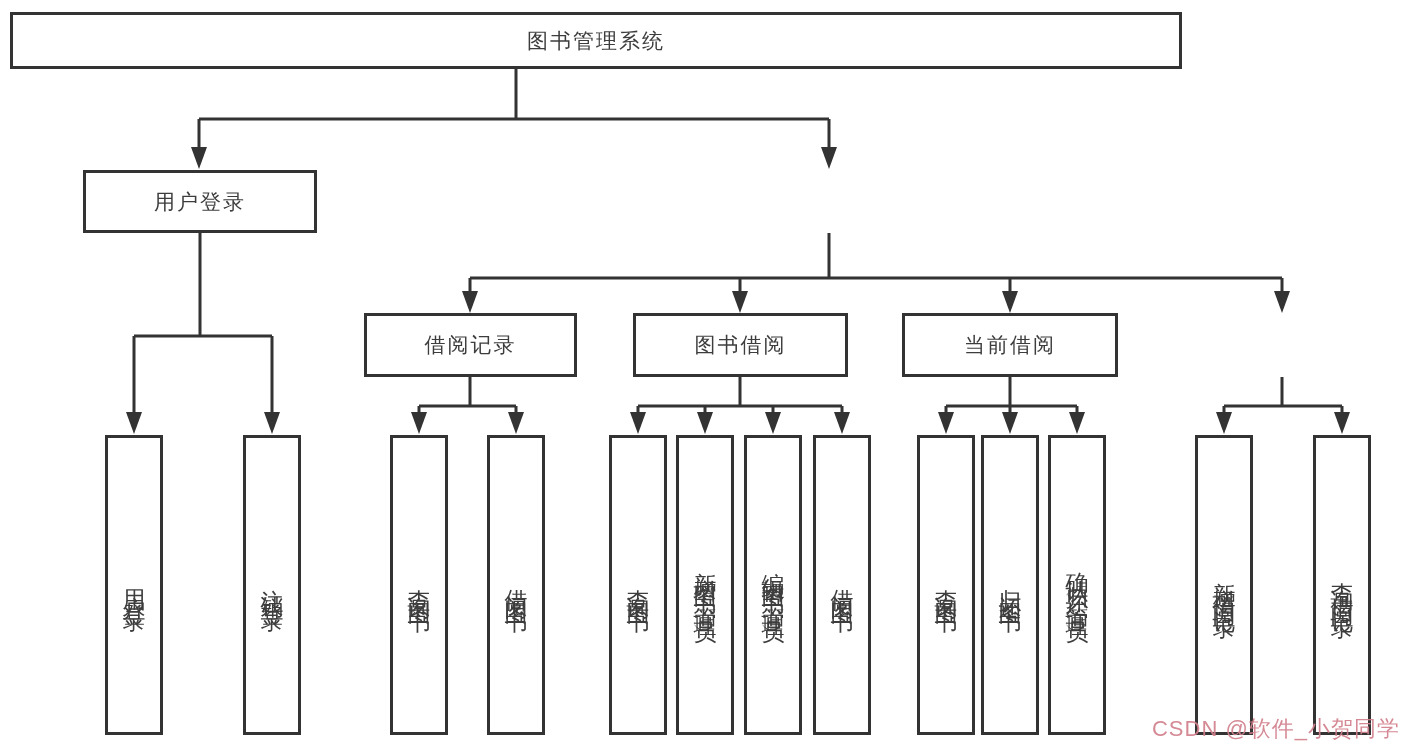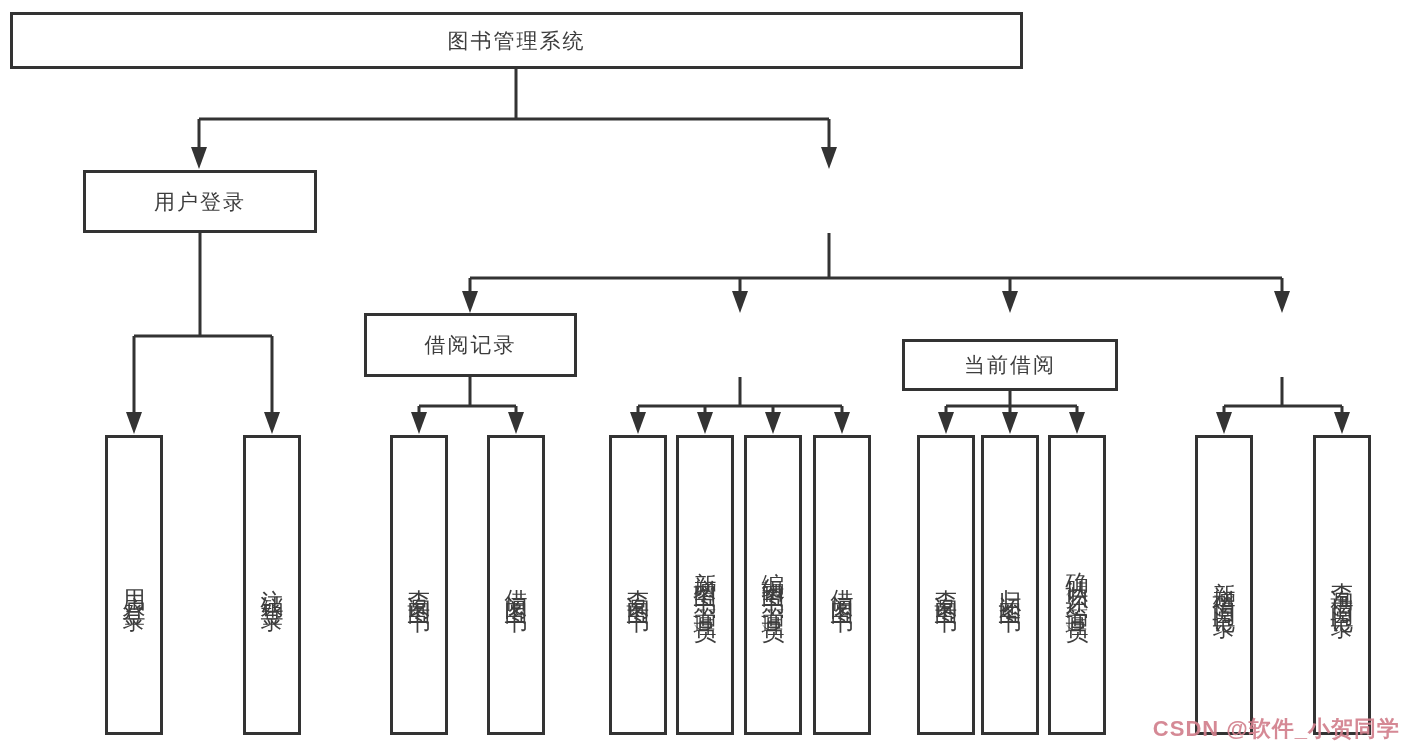--- a/index.html
+++ b/index.html
@@ -51,21 +51,20 @@
   .watermark {
     position: absolute;
     top: 714px;
     right: 5px;
     font-size: 22px;
     color: #d2808d;
     opacity: 0.92;
     letter-spacing: 1px;
     white-space: nowrap;
     z-index: 5;
-    font-weight: bold;
   }
 </style>
 </head>
 <body>
 
 <div class="canvas">
 
   <svg class="wires" width="1405" height="747" viewBox="0 0 1405 747">
     <defs>
       <polygon id="arr" points="-8,-22 8,-22 0,0"></polygon>
@@ -102,26 +101,27 @@
       <use href="#arr" x="773" y="434"></use>
       <use href="#arr" x="842" y="434"></use>
       <use href="#arr" x="946" y="434"></use>
       <use href="#arr" x="1010" y="434"></use>
       <use href="#arr" x="1077" y="434"></use>
       <use href="#arr" x="1224" y="434"></use>
       <use href="#arr" x="1342" y="434"></use>
     </g>
   </svg>
 
-  <div class="node hbox" style="left:10px; top:12px; width:1013px; height:57px;">图书管理系统</div>
+  <div class="node hbox" style="left:10px; top:12px; width:1172px; height:57px;">图书管理系统</div>
 
   <div class="node hbox" style="left:83px; top:170px; width:234px; height:63px;">用户登录</div>
 
   <div class="node hbox" style="left:364px; top:313px; width:213px; height:64px;">借阅记录</div>
-  <div class="node hbox" style="left:902px; top:313px; width:216px; height:52px;margin-top:26px;">当前借阅</div>
+  <div class="node hbox" style="left:633px; top:313px; width:215px; height:64px;">图书借阅</div>
+  <div class="node hbox" style="left:902px; top:313px; width:216px; height:64px;">当前借阅</div>
 
   <div class="node vbox" style="left:105px;">
     <span class="vtext">用户登录</span>
   </div>
   <div class="node vbox" style="left:243px;">
     <span class="vtext">注销登录</span>
   </div>
 
   <div class="node vbox" style="left:390px;">
     <span class="vtext">查询图书</span>

